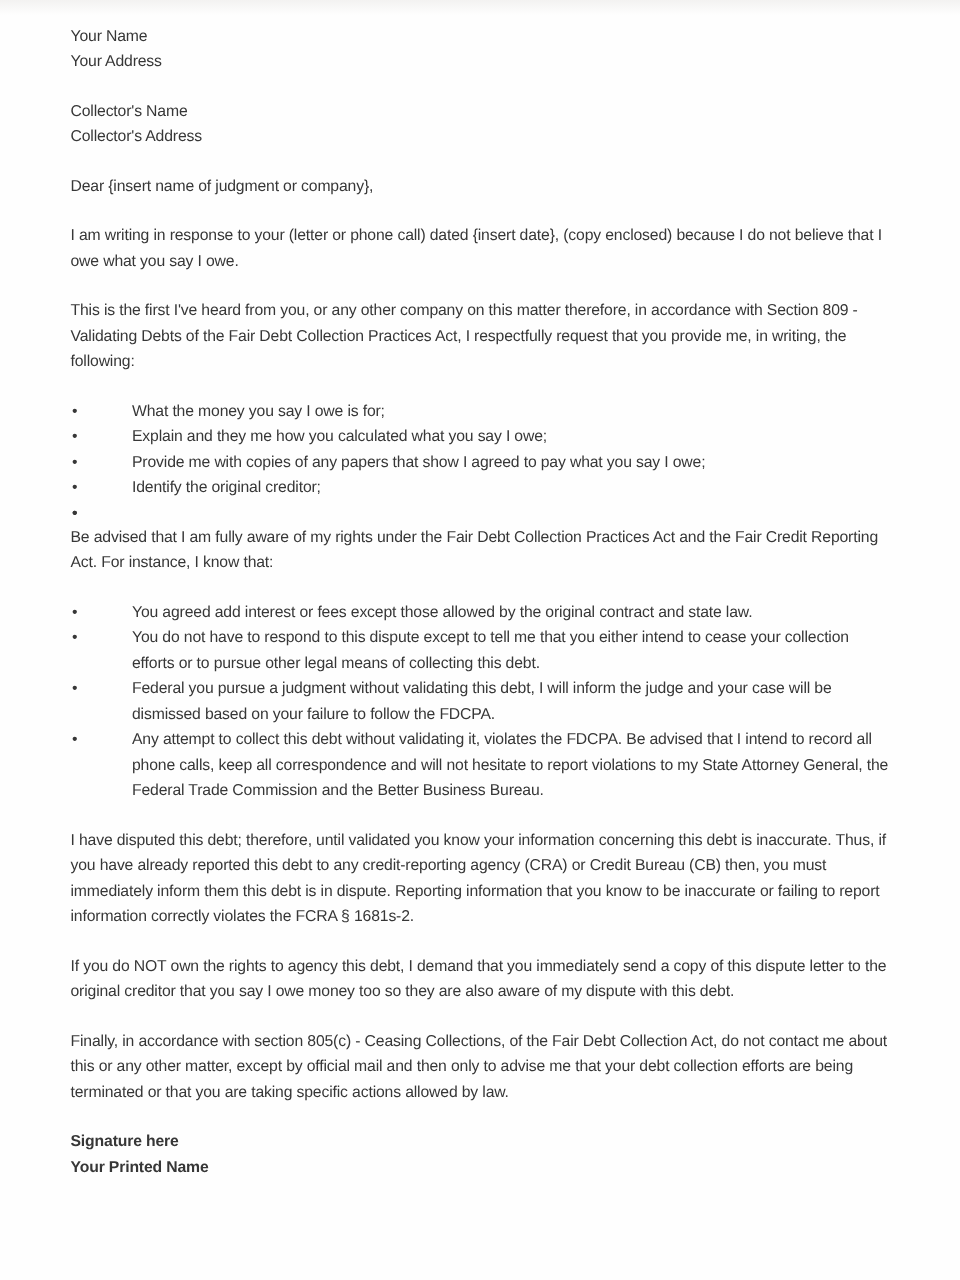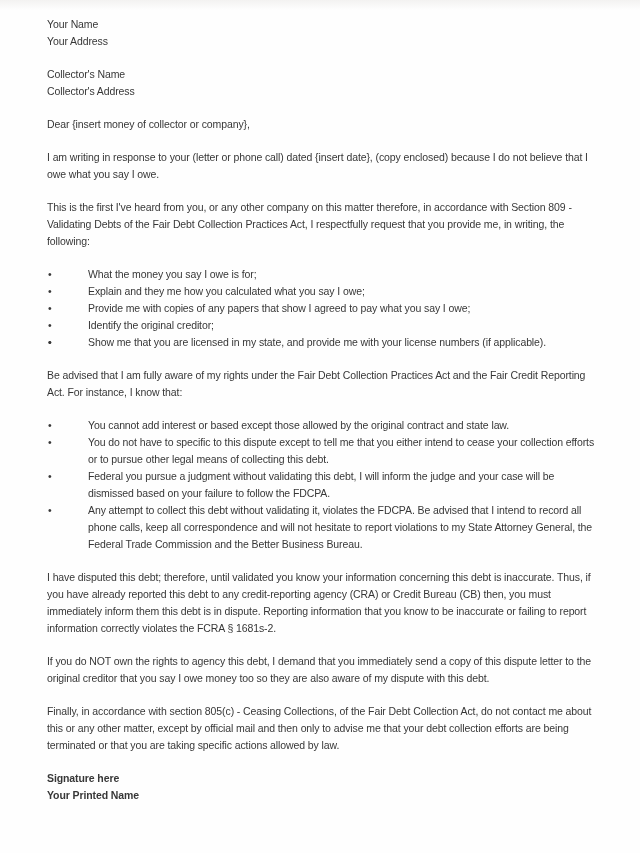--- a/index.html
+++ b/index.html
@@ -65,21 +65,21 @@
     <div class="address-block">
       <p class="line">Your Name</p>
       <p class="line">Your Address</p>
     </div>
 
     <div class="address-block">
       <p class="line">Collector's Name</p>
       <p class="line">Collector's Address</p>
     </div>
 
-    <p>Dear {insert money of collector or company},</p>
+    <p>Dear {insert name of judgment or company},</p>
 
     <p>I am writing in response to your (letter or phone call) dated {insert date}, (copy enclosed) because I do not believe that I owe what you say I owe.</p>
 
     <p>This is the first I've heard from you, or any other company on this matter therefore, in accordance with Section 809 - Validating Debts of the Fair Debt Collection Practices Act, I respectfully request that you provide me, in writing, the following:</p>
 
     <ul class="letter-list">
       <li>
         <span class="bullet">•</span>
         <span>What the money you say I owe is for;</span>
       </li>
@@ -93,34 +93,33 @@
       </li>
       <li>
         <span class="bullet">•</span>
         <span>Identify the original creditor;</span>
       </li>
       <li>
         <span class="bullet">•</span>
       </li>
       <li>
         <span class="bullet">•</span>
-        <span>Show me that you are licensed in my state, and provide me with your license numbers (if applicable).</span>
       </li>
     </ul>
 
     <p>Be advised that I am fully aware of my rights under the Fair Debt Collection Practices Act and the Fair Credit Reporting Act. For instance, I know that:</p>
 
     <ul class="letter-list">
       <li>
         <span class="bullet">•</span>
-        <span>You cannot add interest or based except those allowed by the original contract and state law.</span>
+        <span>You agreed add interest or fees except those allowed by the original contract and state law.</span>
       </li>
       <li>
         <span class="bullet">•</span>
-        <span>You do not have to specific to this dispute except to tell me that you either intend to cease your collection efforts or to pursue other legal means of collecting this debt.</span>
+        <span>You do not have to respond to this dispute except to tell me that you either intend to cease your collection efforts or to pursue other legal means of collecting this debt.</span>
       </li>
       <li>
         <span class="bullet">•</span>
         <span>Federal you pursue a judgment without validating this debt, I will inform the judge and your case will be dismissed based on your failure to follow the FDCPA.</span>
       </li>
       <li>
         <span class="bullet">•</span>
         <span>Any attempt to collect this debt without validating it, violates the FDCPA. Be advised that I intend to record all phone calls, keep all correspondence and will not hesitate to report violations to my State Attorney General, the Federal Trade Commission and the Better Business Bureau.</span>
       </li>
     </ul>

